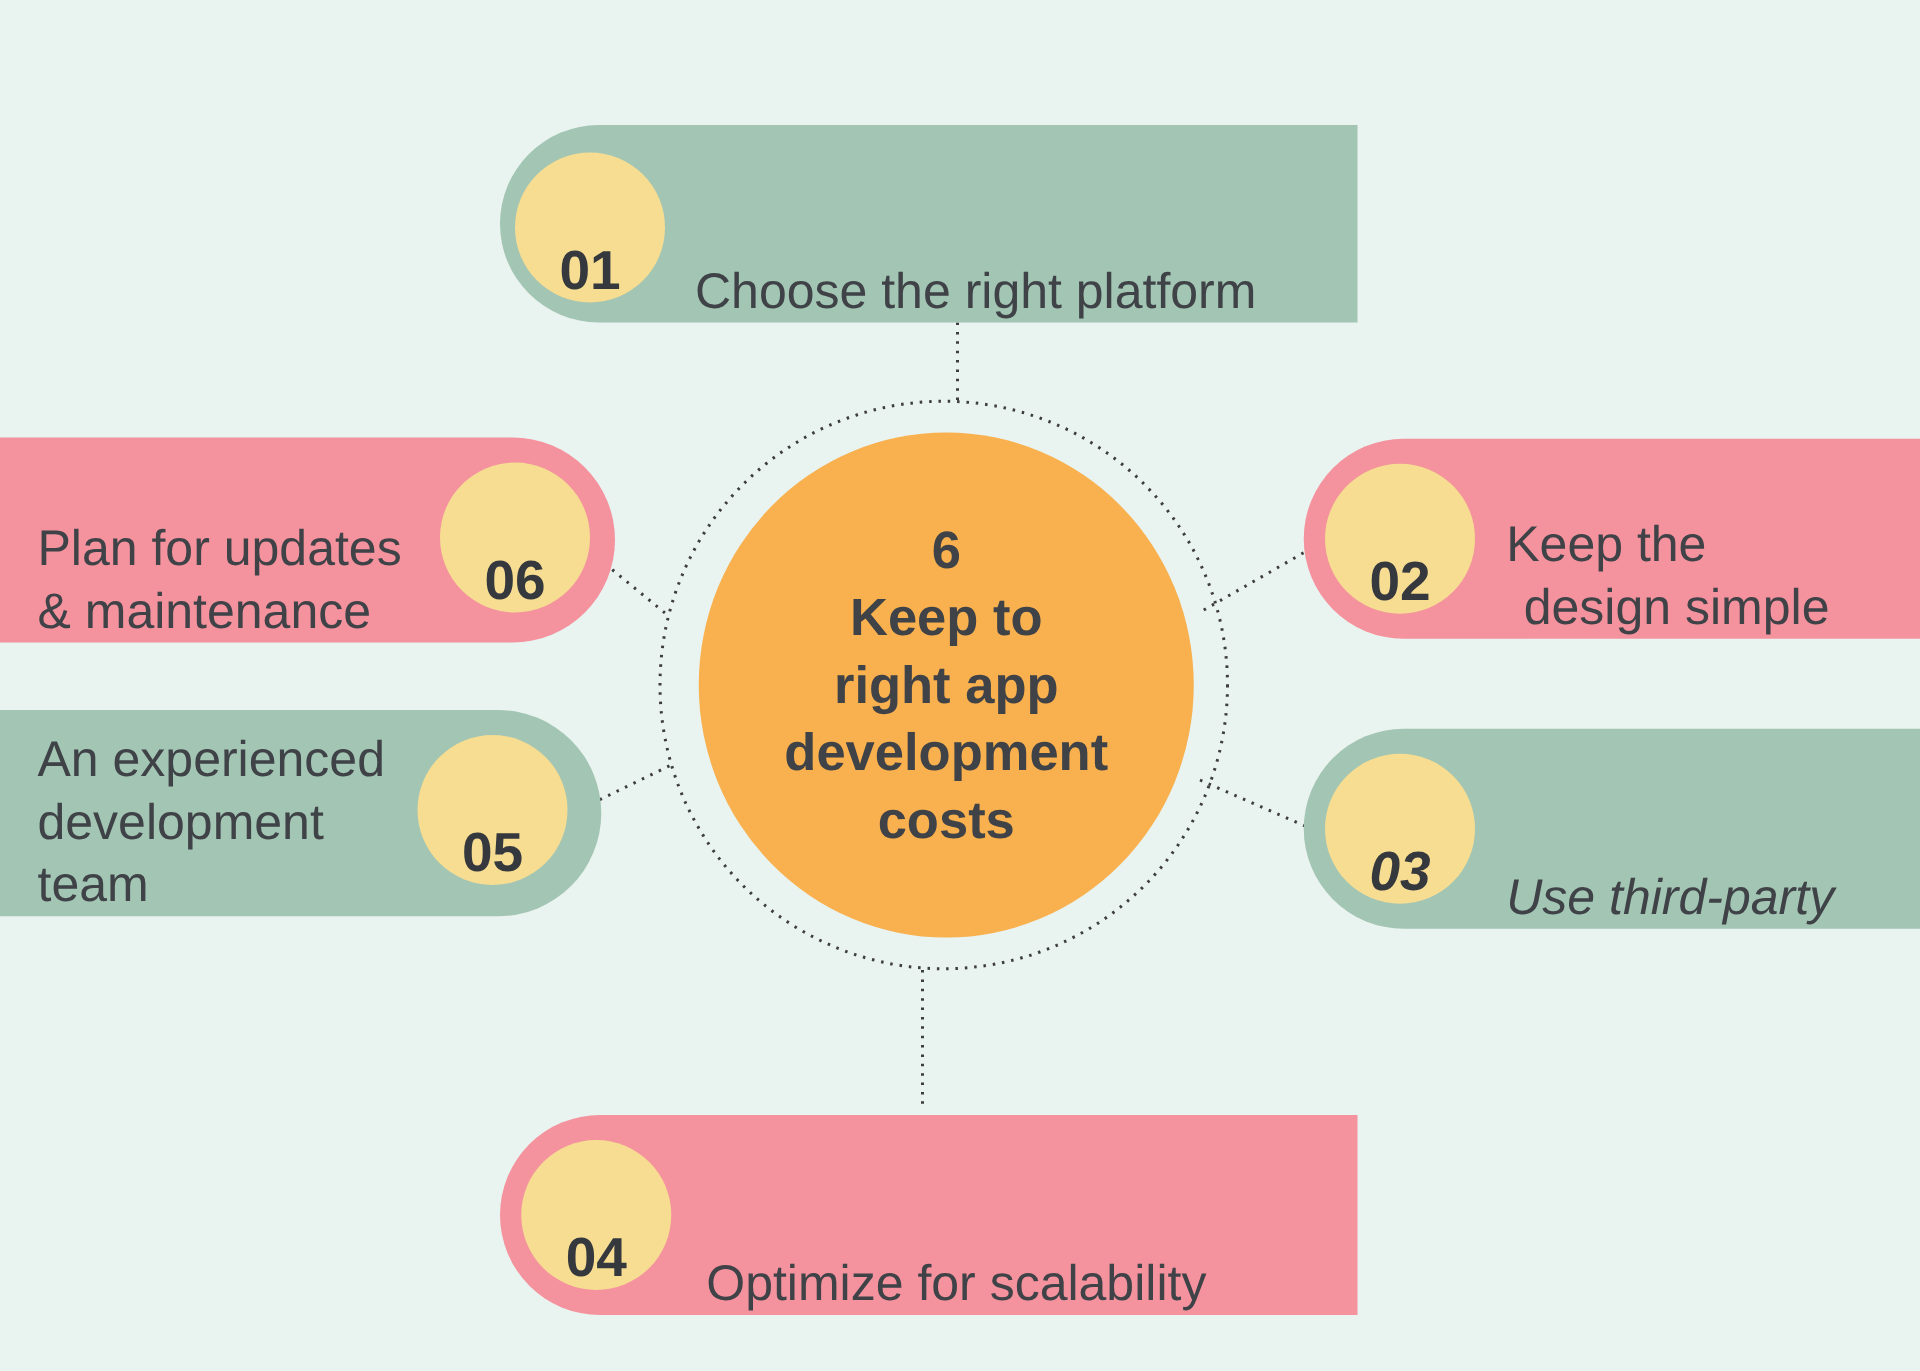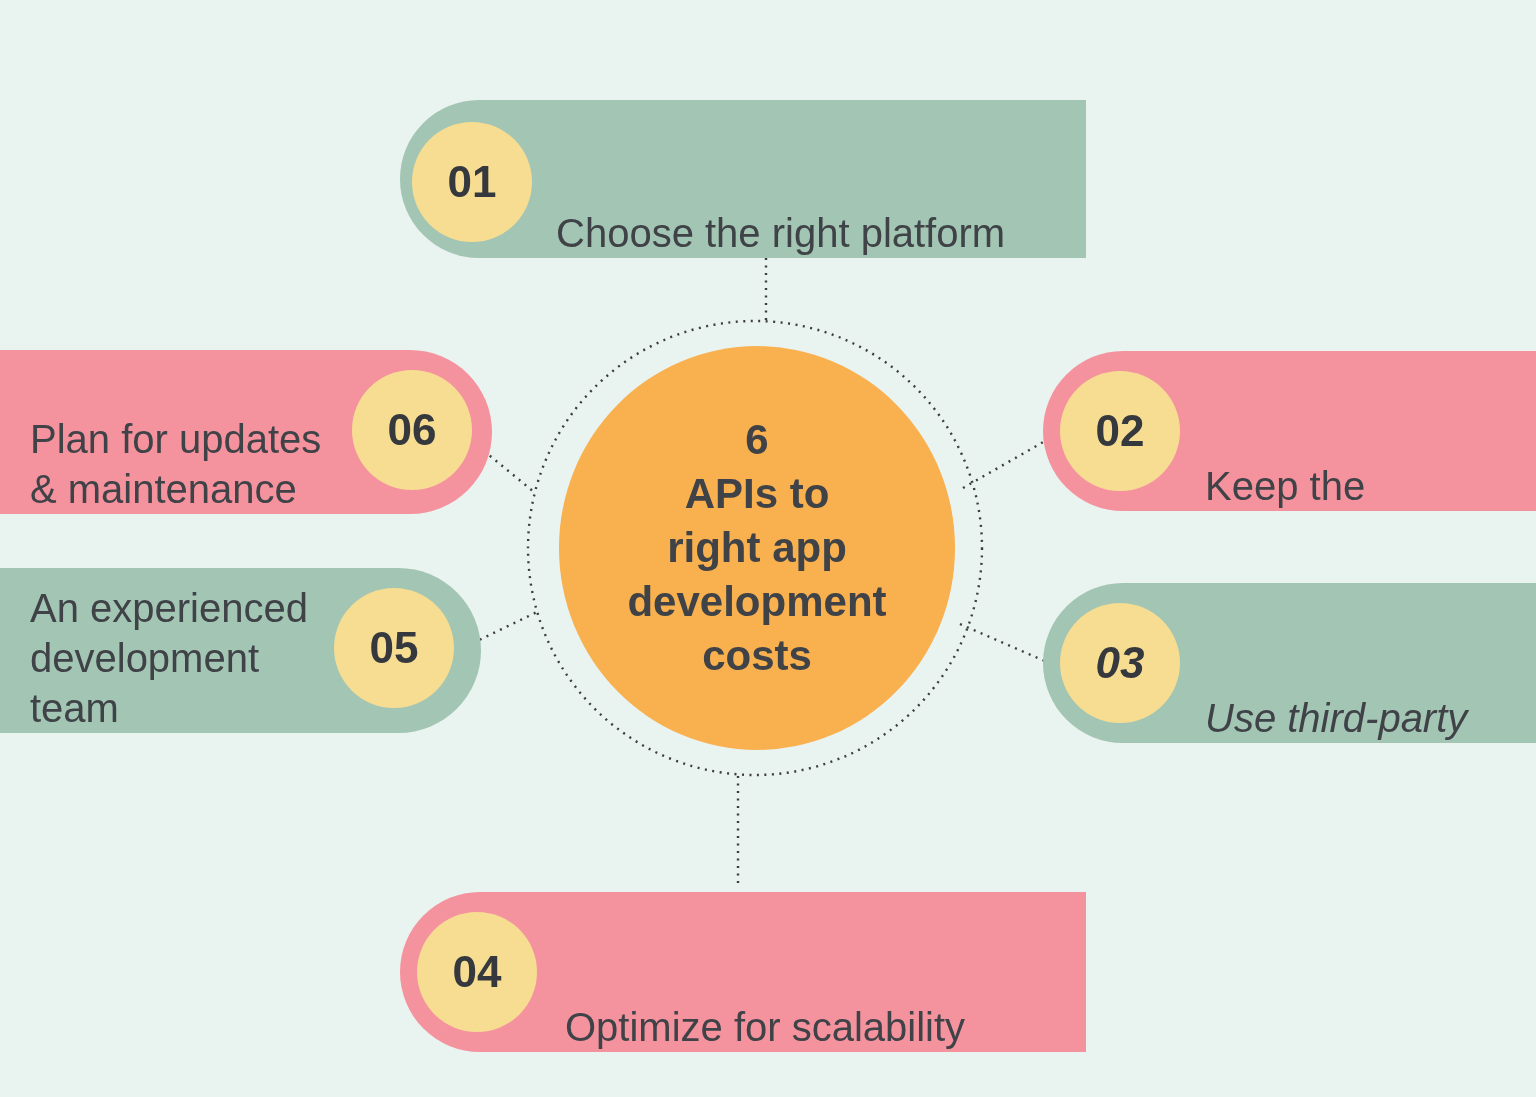--- a/index.html
+++ b/index.html
@@ -27,21 +27,21 @@
   .pill-01{left:400px;top:100px;width:686px;height:158px;}
   .pill-02{left:1043px;top:351px;width:493px;height:160px;}
   .pill-03{left:1043px;top:583px;width:493px;height:160px;font-style:italic;}
   .pill-04{left:400px;top:892px;width:686px;height:160px;}
   .pill-05{left:0;top:568px;width:481px;height:165px;}
   .pill-06{left:0;top:350px;width:492px;height:164px;}
   
   .num-circle{
     position:absolute;width:120px;height:120px;border-radius:50%;
     background:var(--yellow,#f6dd92);
-    display:flex;align-items:center;justify-content:center;
+    display:flex;align-items:flex-end;justify-content:center;
     font-weight:700;font-size:44px;color:#35383d;
   }
   .pill-01 .num-circle{left:12px;top:22px;}
   .pill-02 .num-circle{left:17px;top:20px;}
   .pill-03 .num-circle{left:17px;top:20px;}
   .pill-04 .num-circle{left:17px;top:20px;}
   .pill-05 .num-circle{left:334px;top:20px;}
   .pill-06 .num-circle{left:352px;top:20px;}
   
   .label{
@@ -92,20 +92,21 @@
       <div>Choose the right platform</div>
     </div>
   </div>
 
   <div class="pill pink cap-left pill-02">
     <div class="num-circle">
       <span>02</span>
     </div>
     <div class="label">
       <div>Keep the</div>
+      <div class="line2-indent">design simple</div>
     </div>
   </div>
 
   <div class="pill green cap-left pill-03">
     <div class="num-circle">
       <span>03</span>
     </div>
     <div class="label">
       <div>Use third-party</div>
     </div>
@@ -137,20 +138,20 @@
     </div>
     <div class="label">
       <div>Plan for updates</div>
       <div>&amp; maintenance</div>
     </div>
   </div>
 
   <div class="center-circle">
     <div class="center-text">
       <div>6</div>
-      <div>APIs to</div>
+      <div>Keep to</div>
       <div>right app</div>
       <div>development</div>
       <div>costs</div>
     </div>
   </div>
 
 </div>
 
 </body></html>

